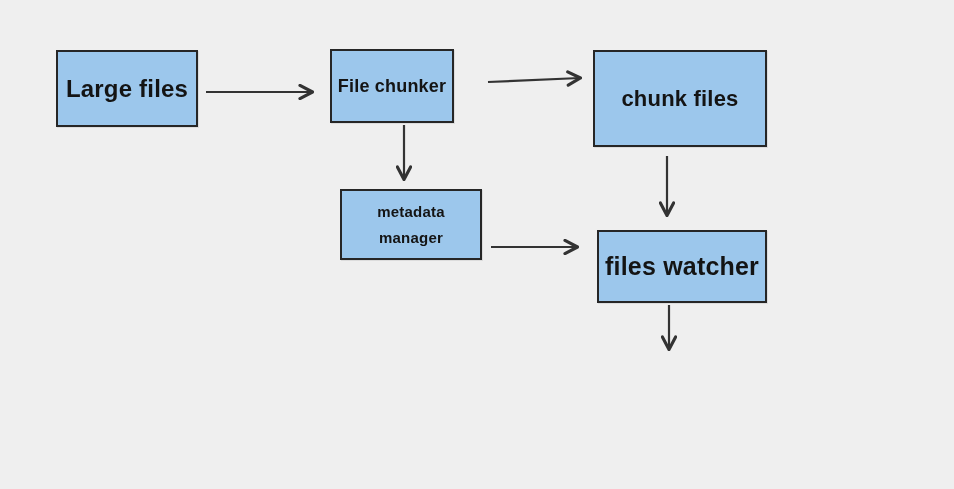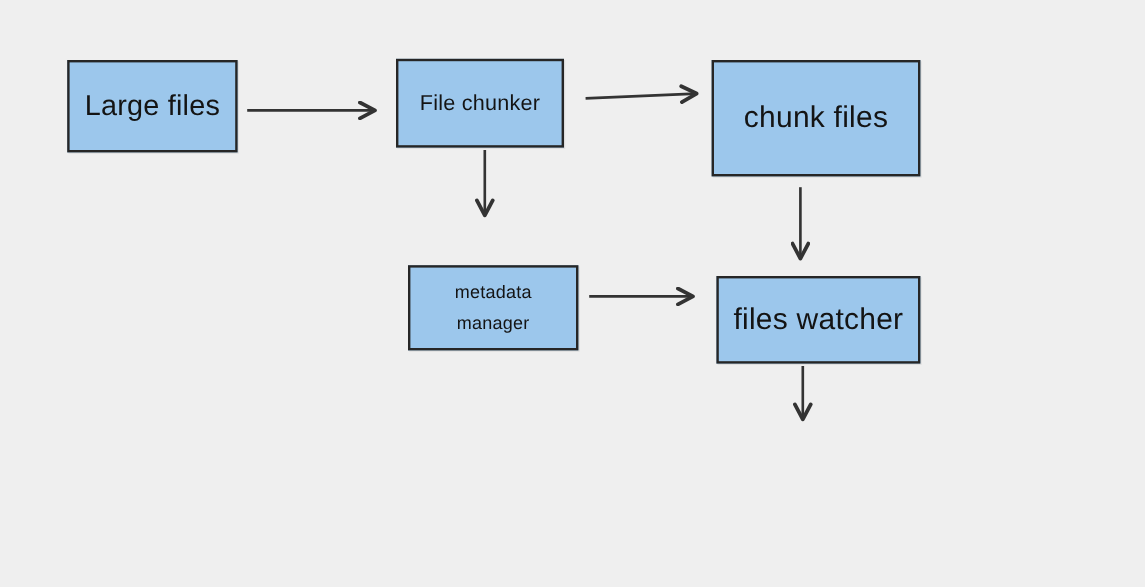--- a/index.html
+++ b/index.html
@@ -13,33 +13,33 @@
     height: 489px;
     background: #efefef;
     overflow: hidden;
   }
   .node {
     position: absolute;
     box-sizing: border-box;
     background: #9cc7ec;
     border: 2px solid #262626;
     color: #141414;
-    font-weight: 400;
+    font-weight: 700;
     display: flex;
     align-items: center;
     justify-content: center;
     text-align: center;
     white-space: pre-line;
     letter-spacing: 0.2px;
     box-shadow: 1px 1px 0 rgba(0,0,0,0.08);
   }
   #node-large-files     { left: 56px;  top: 50px;  width: 142px; height: 77px; font-size: 24px; }
-  #node-file-chunker    { left: 330px; top: 49px;  width: 140px; height: 74px; font-size: 18px; }
-  #node-chunk-files     { left: 593px; top: 50px;  width: 174px; height: 97px; font-size: 25px; }
-  #node-metadata-manager{ left: 340px; top: 189px; width: 142px; height: 71px; font-size: 15px; line-height: 1.7; margin-top: 32px; }
+  #node-file-chunker    { left: 330px; top: 49px;  width: 124px; height: 74px; font-size: 18px; }
+  #node-chunk-files     { left: 593px; top: 50px;  width: 174px; height: 97px; font-size: 22px; }
+  #node-metadata-manager{ left: 340px; top: 189px; width: 142px; height: 71px; font-size: 15px; line-height: 1.7; }
   #node-file-watcher    { left: 597px; top: 230px; width: 170px; height: 73px; font-size: 25px; }
   #node-chunk-uploader  { left: 597px; top: 362px; width: 164px; height: 60px; font-size: 17px; }
   #edges-layer {
     position: absolute;
     left: 0; top: 0;
     width: 954px;
     height: 489px;
     pointer-events: none;
   }
 </style>

